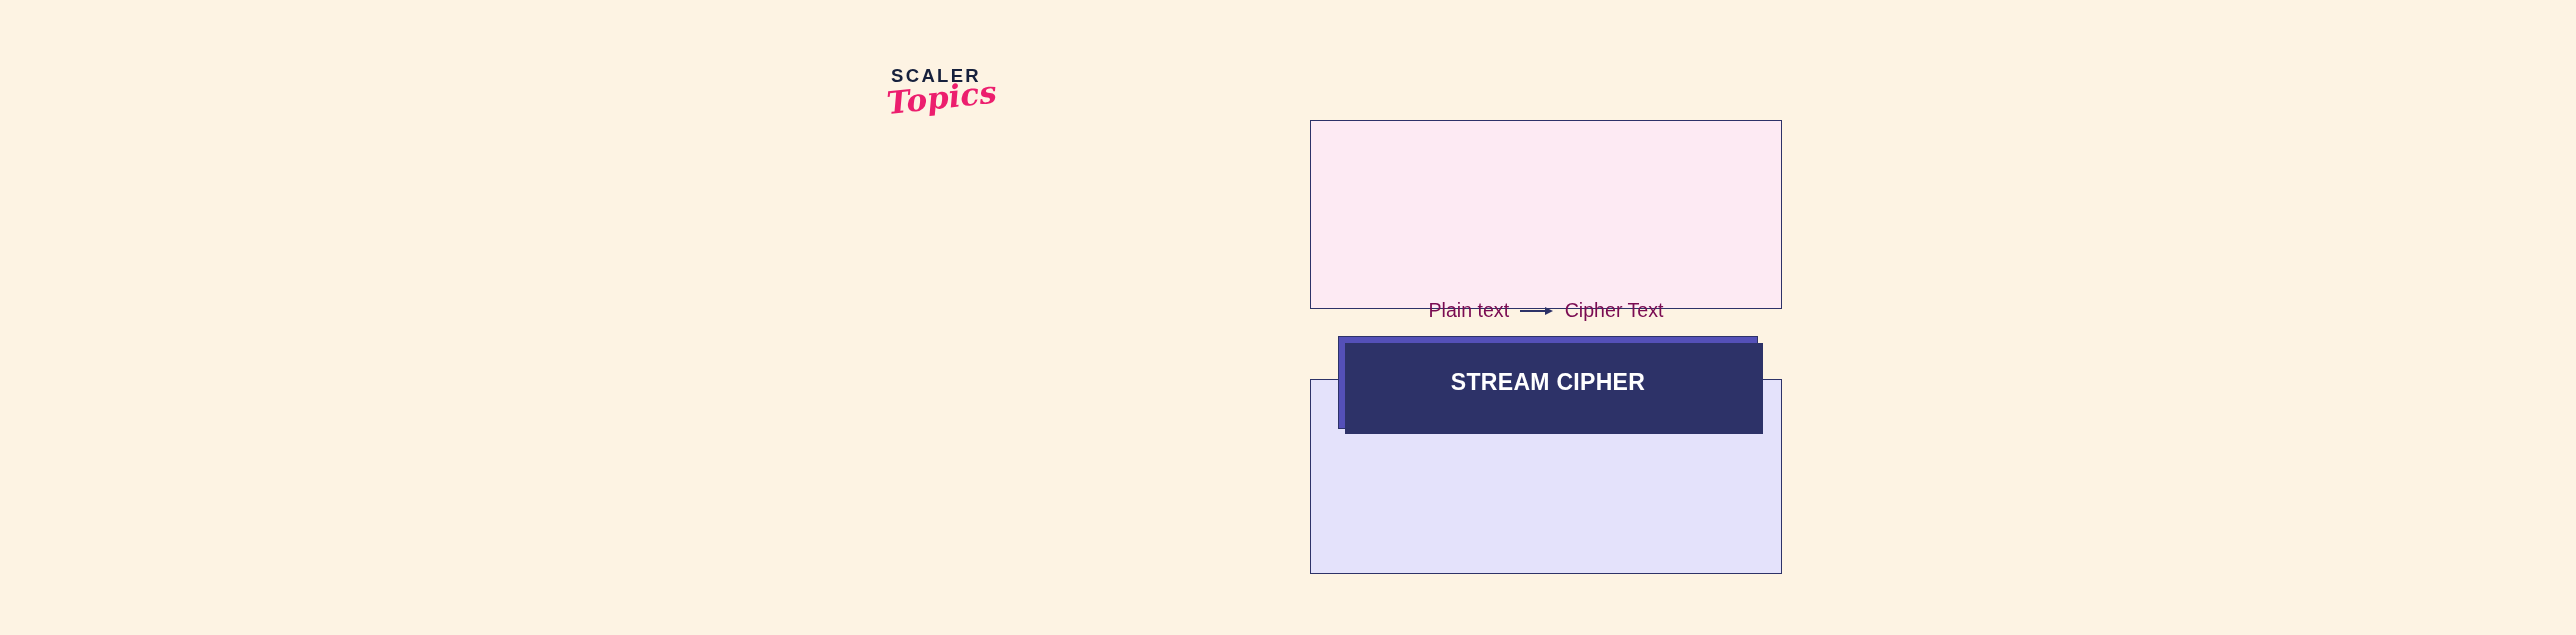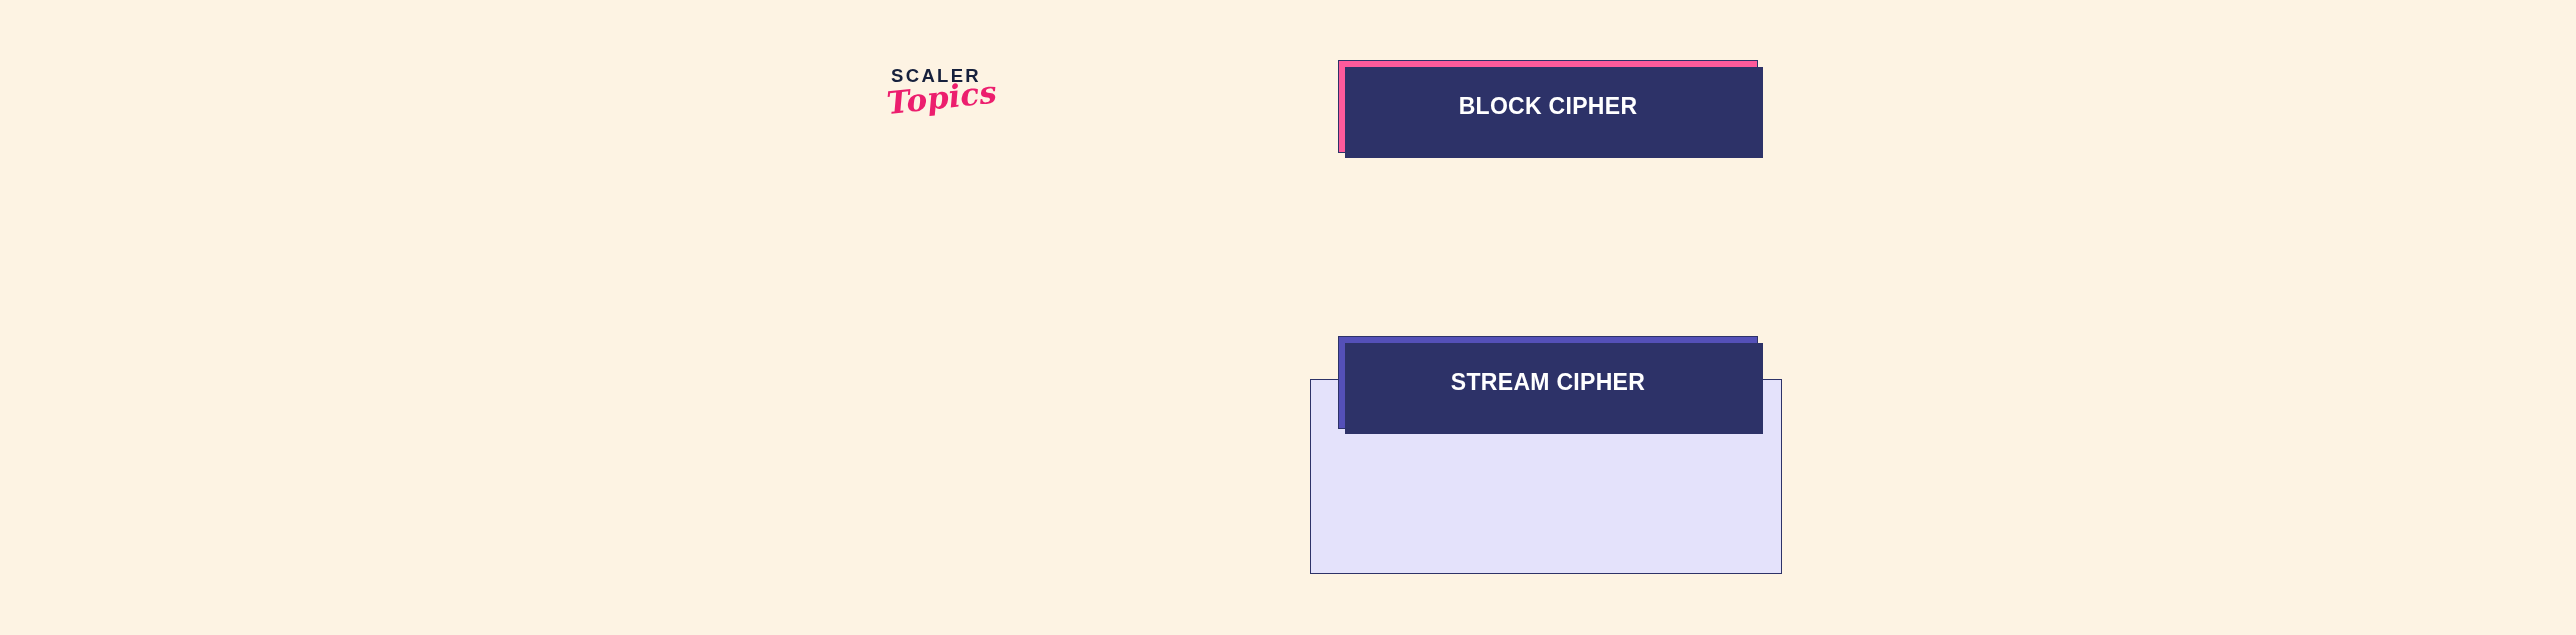--- a/index.html
+++ b/index.html
@@ -172,24 +172,33 @@
 </head>
 <body>
 
 <div class="canvas">
 
   <div class="logo">
     <span class="logo-scaler">SCALER</span>
     <span class="logo-topics">Topics</span>
   </div>
 
-
-  <div class="banner banner-block">
-    <span class="banner-title">BLOCK CIPHER</span>
-  </div>
+  <div class="card card-block">
+
+    <div class="flow-row flow-block">
+      <span class="flow-text">Plain text</span>
+      <span class="arrow">
+        <span class="shaft"></span>
+          <span class="head"></span>
+      </span>
+      <span class="flow-text">Cipher Text</span>
+    </div>
+
+  </div>
+
 
   <div class="card card-stream">
 
     
 
     
 
   </div>
 
   <div class="banner banner-stream">

